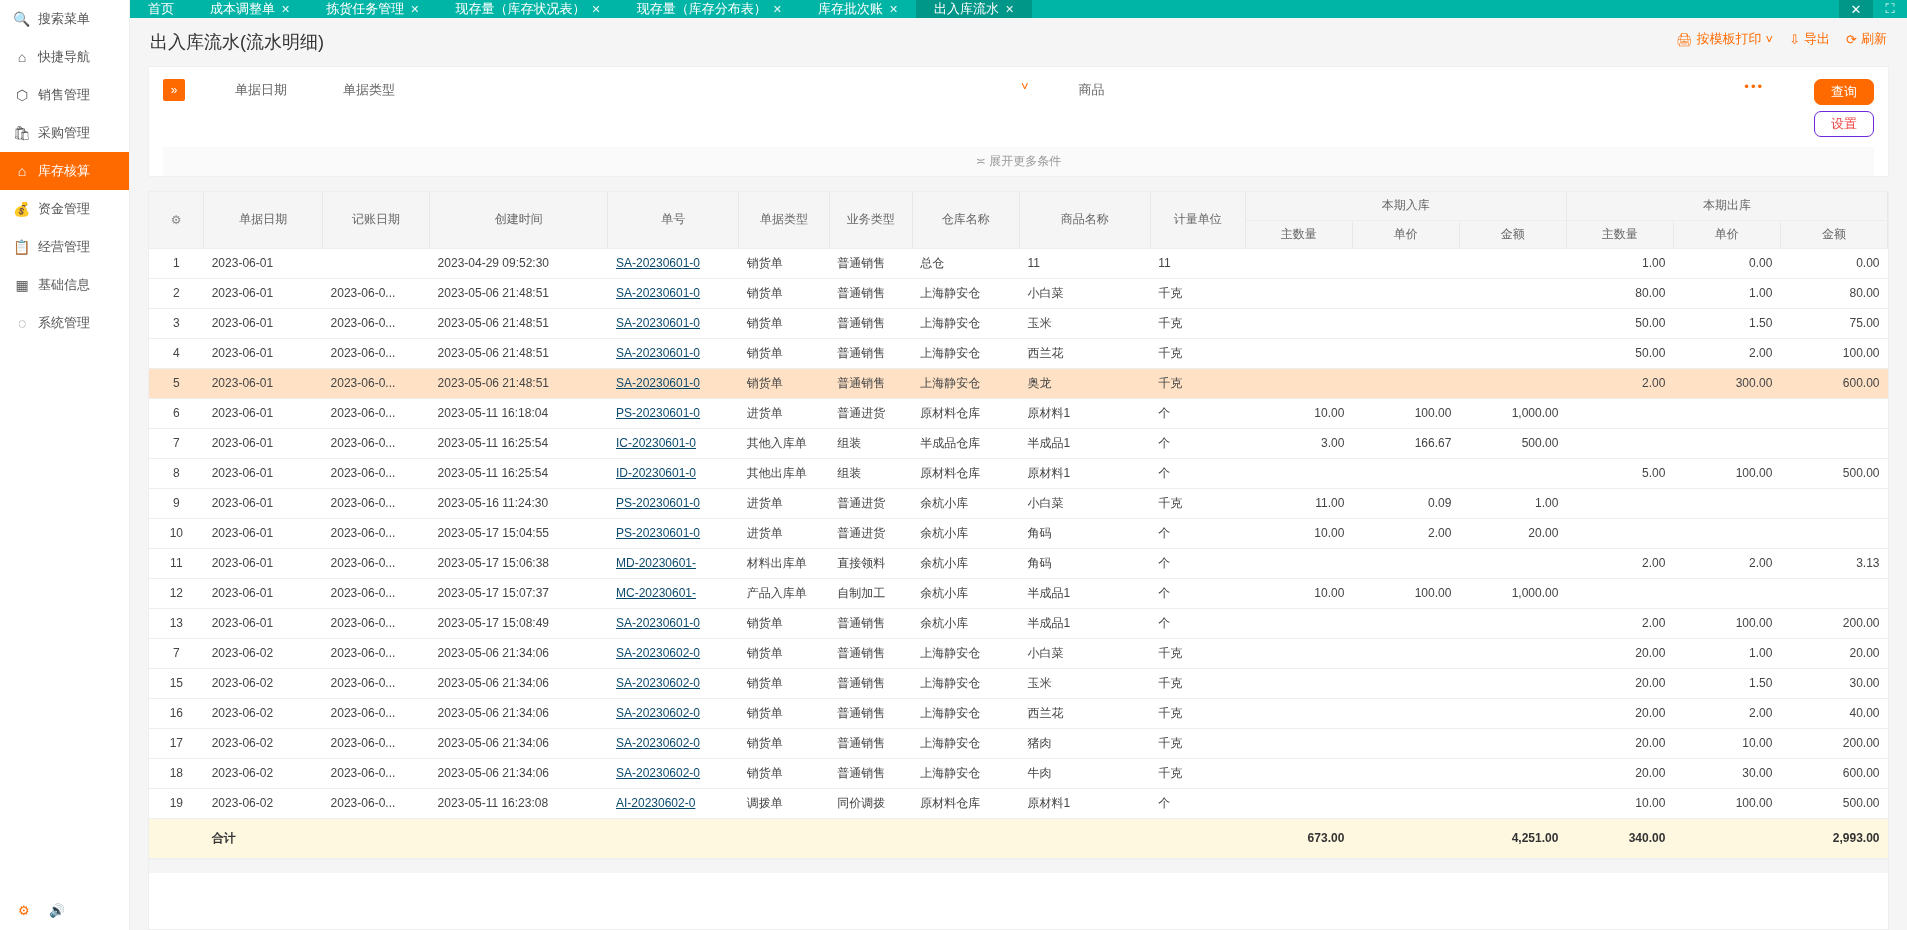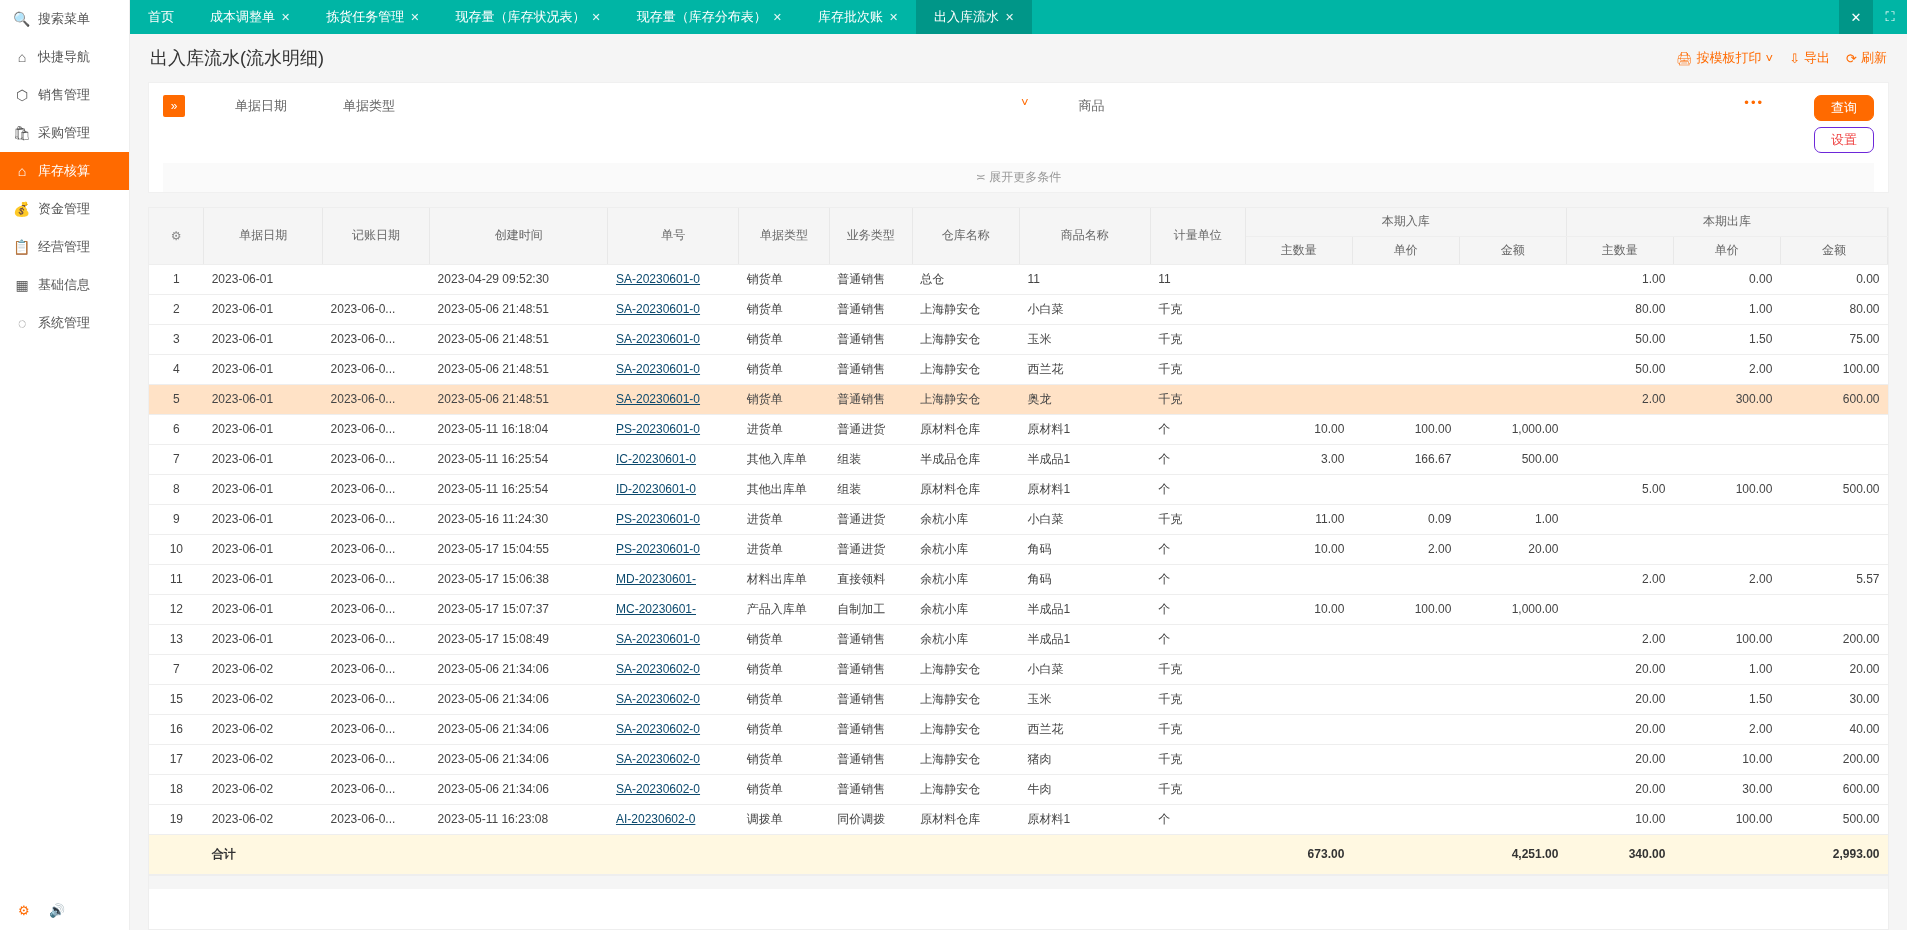--- a/index.html
+++ b/index.html
@@ -4,28 +4,28 @@
 <style>
 *{box-sizing:border-box;margin:0;padding:0;font-family:"Microsoft YaHei",Arial,sans-serif}
 body{background:#fff;color:#333;font-size:13px;overflow:hidden}
 .app{display:flex;height:930px;width:1907px}
 .sidebar{width:130px;background:#fff;border-right:1px solid #eee;display:flex;flex-direction:column}
 .sidebar-item{display:flex;align-items:center;padding:10px 14px;cursor:pointer;color:#555;gap:8px}
 .sidebar-item.active{background:#ff6a00;color:#fff}
 .sidebar-item .ic{width:16px;height:16px;display:inline-flex;align-items:center;justify-content:center;font-size:14px}
 .sidebar-footer{margin-top:auto;display:flex;gap:20px;padding:12px 18px;color:#ff6a00}
 .main{flex:1;display:flex;flex-direction:column;background:#f5f5f5}
-.tabbar{display:flex;background:#00b5a5;color:#fff;height:34px;align-items:stretch}
+.tabbar{display:flex;background:#00b5a5;color:#fff;height:18px;align-items:stretch}
 .tab{display:flex;align-items:center;padding:0 18px;gap:6px;cursor:pointer;font-size:13px}
 .tab.active{background:#009688}
 .tab .cx{font-size:11px;opacity:.9}
 .tabbar-right{margin-left:auto;display:flex;align-items:center}
 .tabbar-btn{width:34px;height:34px;display:flex;align-items:center;justify-content:center;cursor:pointer;background:#009688}
 .tabbar-btn+.tabbar-btn{background:#00b5a5}
-.page-header{display:flex;align-items:center;padding:12px 20px;background:#f5f5f5}
+.page-header{display:flex;align-items:flex-start;padding:12px 20px;background:#f5f5f5}
 .page-title{font-size:18px;color:#333}
 .page-actions{margin-left:auto;display:flex;gap:16px;color:#ff6a00;font-size:13px}
 .pa{display:flex;align-items:center;gap:4px;cursor:pointer}
 .filter{background:#fff;margin:0 18px;padding:12px 14px 0 14px;position:relative;border:1px solid #f0f0f0}
 .filter-row{display:flex;align-items:flex-start;gap:50px}
 .collapse-handle{width:22px;height:22px;background:#ff6a00;color:#fff;display:flex;align-items:center;justify-content:center;border-radius:2px;cursor:pointer;font-size:12px}
 .fgroup{display:flex;gap:10px;align-items:flex-start}
 .flabel{color:#666;min-width:58px;padding-top:2px}
 .date-opts{display:flex;flex-direction:column}
 .date-line{display:flex;gap:10px;align-items:center;color:#666}
@@ -427,21 +427,21 @@
               <td>材料出库单</td>
               <td>直接领料</td>
               <td>余杭小库</td>
               <td>角码</td>
               <td>个</td>
               <td class="num"></td>
               <td class="num"></td>
               <td class="num"></td>
               <td class="num">2.00</td>
               <td class="num">2.00</td>
-              <td class="num">5.57</td>
+              <td class="num">3.13</td>
             </tr>
             <tr>
               <td class="idx">12</td>
               <td>2023-06-01</td>
               <td>2023-06-0...</td>
               <td>2023-05-17 15:07:37</td>
               <td><span class="lnk">MC-20230601-</span></td>
               <td>产品入库单</td>
               <td>自制加工</td>
               <td>余杭小库</td>

